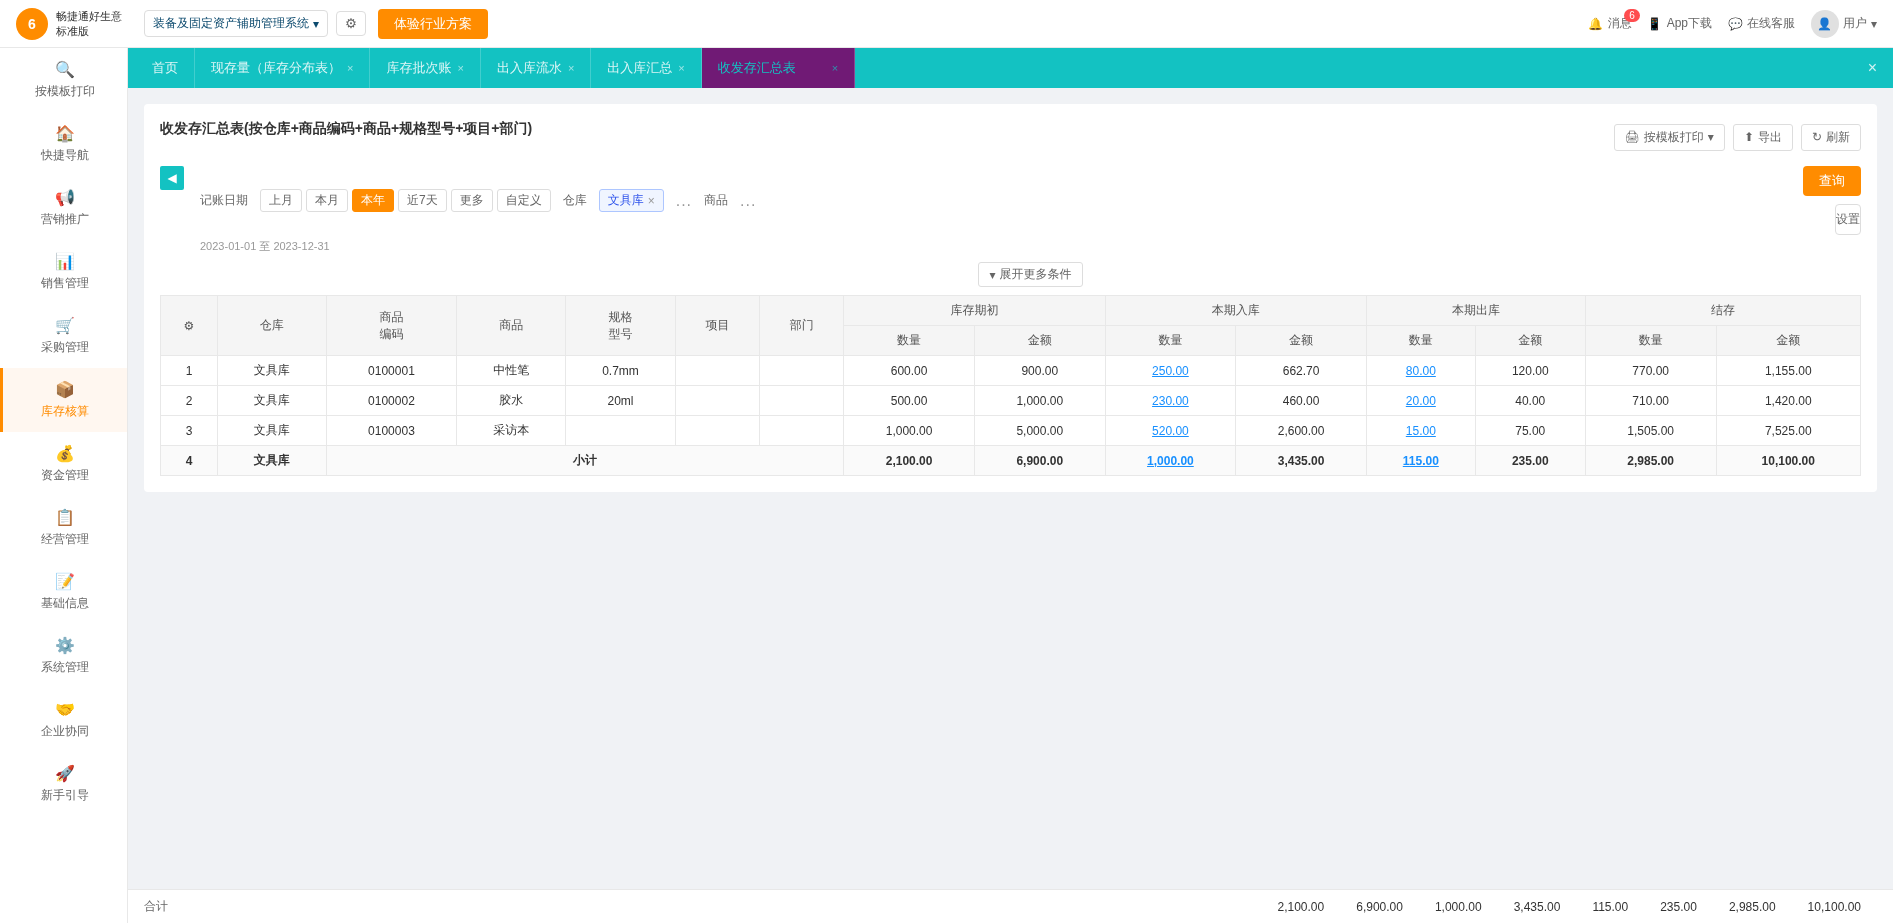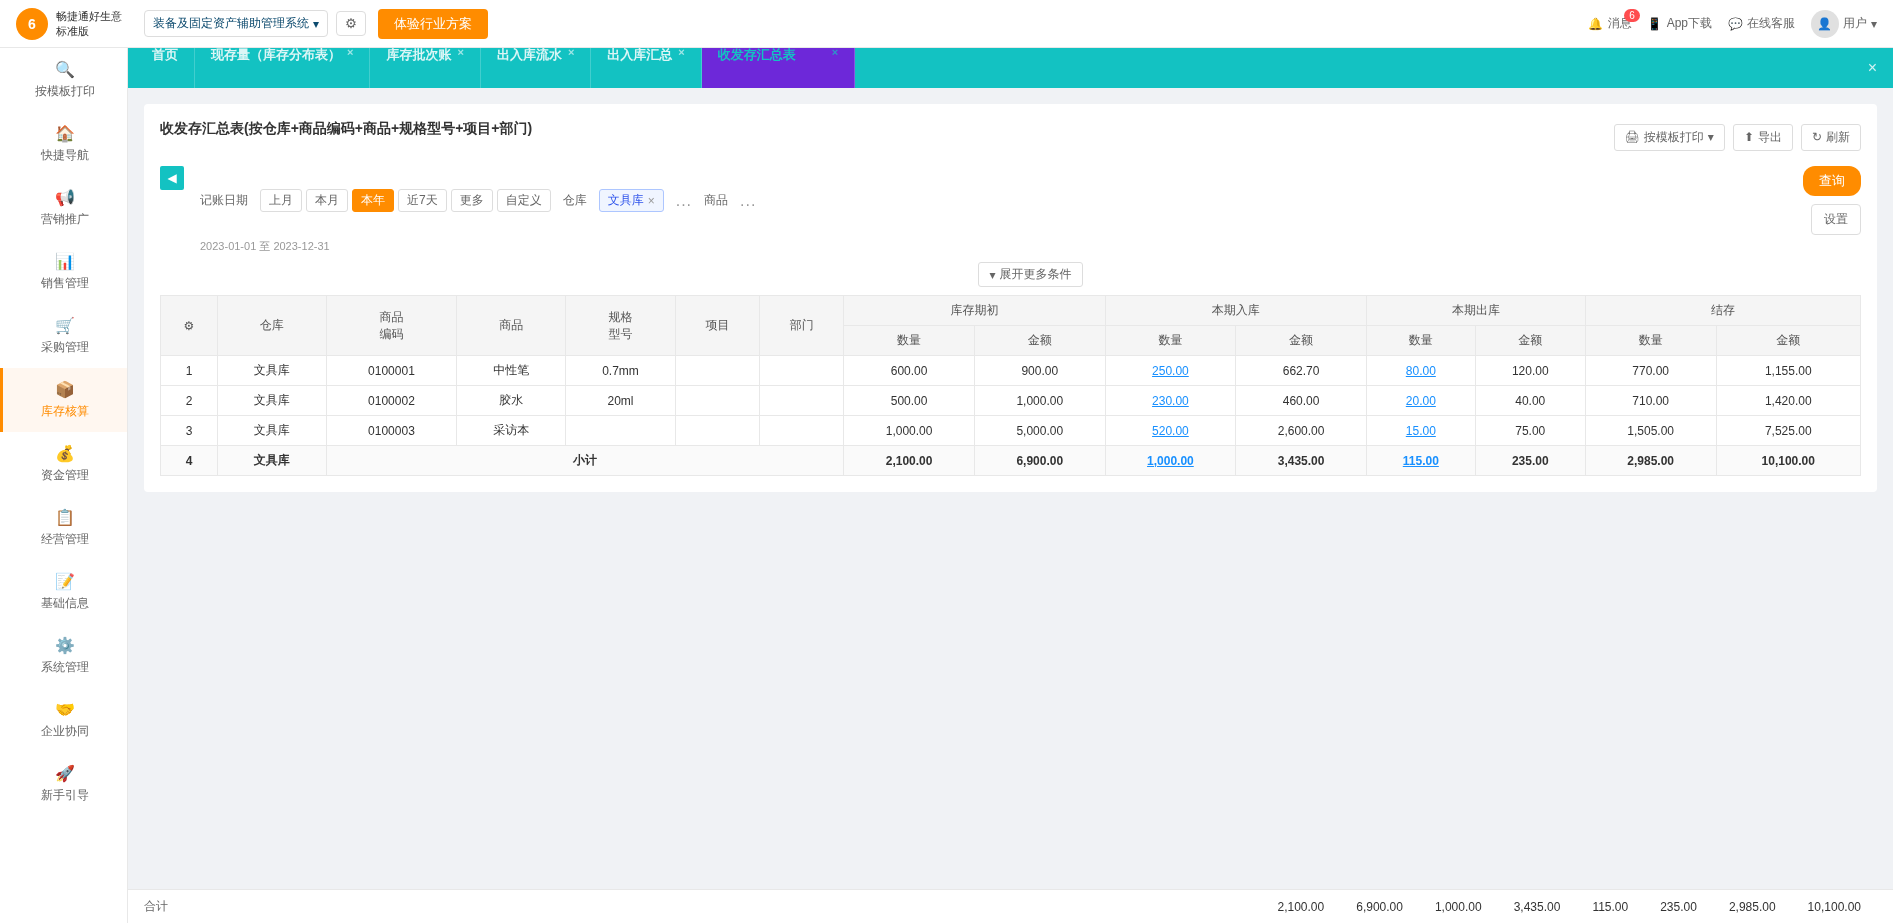--- a/index.html
+++ b/index.html
@@ -25,37 +25,37 @@
     .top-action-item { display: flex; align-items: center; gap: 4px; color: #666; font-size: 12px; cursor: pointer; position: relative; }
     .badge { background: #ff4d4f; color: #fff; border-radius: 8px; padding: 1px 5px; font-size: 10px; position: absolute; top: -6px; right: -8px; }
     .user-avatar { width: 28px; height: 28px; background: #e0e0e0; border-radius: 50%; display: flex; align-items: center; justify-content: center; color: #666; }
 
     
     .sidebar-item { display: flex; flex-direction: column; align-items: center; padding: 12px 8px; cursor: pointer; color: #666; font-size: 12px; gap: 4px; border-left: 3px solid transparent; }
     .sidebar-item.active { background: #fff7f0; color: #ff8c00; border-left: 3px solid #ff8c00; }
     .sidebar-icon { font-size: 16px; }
 
     
-    .tab { display: flex; align-items: flex-start; padding: 0 16px; height: 44px; color: rgba(255,255,255,0.85); font-size: 13px; cursor: pointer; gap: 6px; border-right: 1px solid rgba(255,255,255,0.2); font-weight: bold; }
-    .tab.active { background: #6d28d9; color: #13c2c2; gap: 36px; }
+    .tab { display: flex; align-items: center; padding: 0 16px; height: 44px; color: rgba(255,255,255,0.85); font-size: 13px; cursor: pointer; gap: 6px; border-right: 1px solid rgba(255,255,255,0.2); }
+    .tab.active { background: #701a75; color: #13c2c2; gap: 36px; }
     .tab-close { font-size: 11px; color: inherit; opacity: 0.7; cursor: pointer; }
     .tab-bar-close { margin-left: auto; color: rgba(255,255,255,0.8); cursor: pointer; font-size: 16px; padding: 0 8px; }
 
     
     .page-card { background: #fff; border-radius: 4px; padding: 16px; margin-bottom: 12px; }
     .page-title { font-size: 14px; font-weight: bold; color: #333; margin-bottom: 16px; }
     .filter-label { color: #666; font-size: 12px; white-space: nowrap; }
     .date-filter { display: flex; align-items: flex-start; gap: 4px; }
     .date-btn { padding: 2px 8px; border: 1px solid #ddd; border-radius: 3px; font-size: 12px; cursor: pointer; background: #fff; color: #666; }
     .date-btn.active { background: #ff8c00; color: #fff; border-color: #ff8c00; }
     .warehouse-tag { display: flex; align-items: center; gap: 4px; background: #f0f5ff; border: 1px solid #adc6ff; border-radius: 3px; padding: 2px 8px; font-size: 12px; color: #2f54eb; }
     .warehouse-tag-close { cursor: pointer; color: #999; }
     .dots-btn { color: #999; cursor: pointer; font-size: 16px; letter-spacing: 1px; }
-    .query-btn { background: #ff8c00; color: #fff; border: none; border-radius: 12px; padding: 6px 16px; font-size: 13px; cursor: pointer; }
-    .settings-btn { background: #fff; color: #666; border: 1px solid #ddd; border-radius: 4px; padding: 6px 12px; font-size: 12px; cursor: pointer; margin-top: 4px; }
+    .query-btn { background: #ff8c00; color: #fff; border: none; border-radius: 4px; padding: 6px 16px; font-size: 13px; cursor: pointer; }
+    .settings-btn { background: #fff; color: #666; border: 1px solid #ddd; border-radius: 4px; padding: 6px 0; font-size: 12px; cursor: pointer; margin-top: 4px; }
     .expand-btn { display: flex; align-items: center; gap: 4px; color: #666; font-size: 12px; cursor: pointer; border: 1px solid #ddd; border-radius: 3px; padding: 3px 10px; background: #fff; }
     .action-btn { display: flex; align-items: center; gap: 4px; color: #666; font-size: 12px; cursor: pointer; border: 1px solid #ddd; border-radius: 3px; padding: 4px 10px; background: #fff; }
 
     
     .data-table { width: 100%; border-collapse: collapse; font-size: 12px; }
     .data-table th { background: #f5f5f5; border: 1px solid #e8e8e8; padding: 6px 8px; text-align: center; font-weight: 500; color: #555; white-space: nowrap; }
     .data-table td { border: 1px solid #e8e8e8; padding: 6px 8px; text-align: center; color: #333; }
     .data-table .subtotal td { background: #fafafa; font-weight: bold; }
     .underline { text-decoration: underline; color: #1890ff; cursor: pointer; }
     .th-group { text-align: center; }

